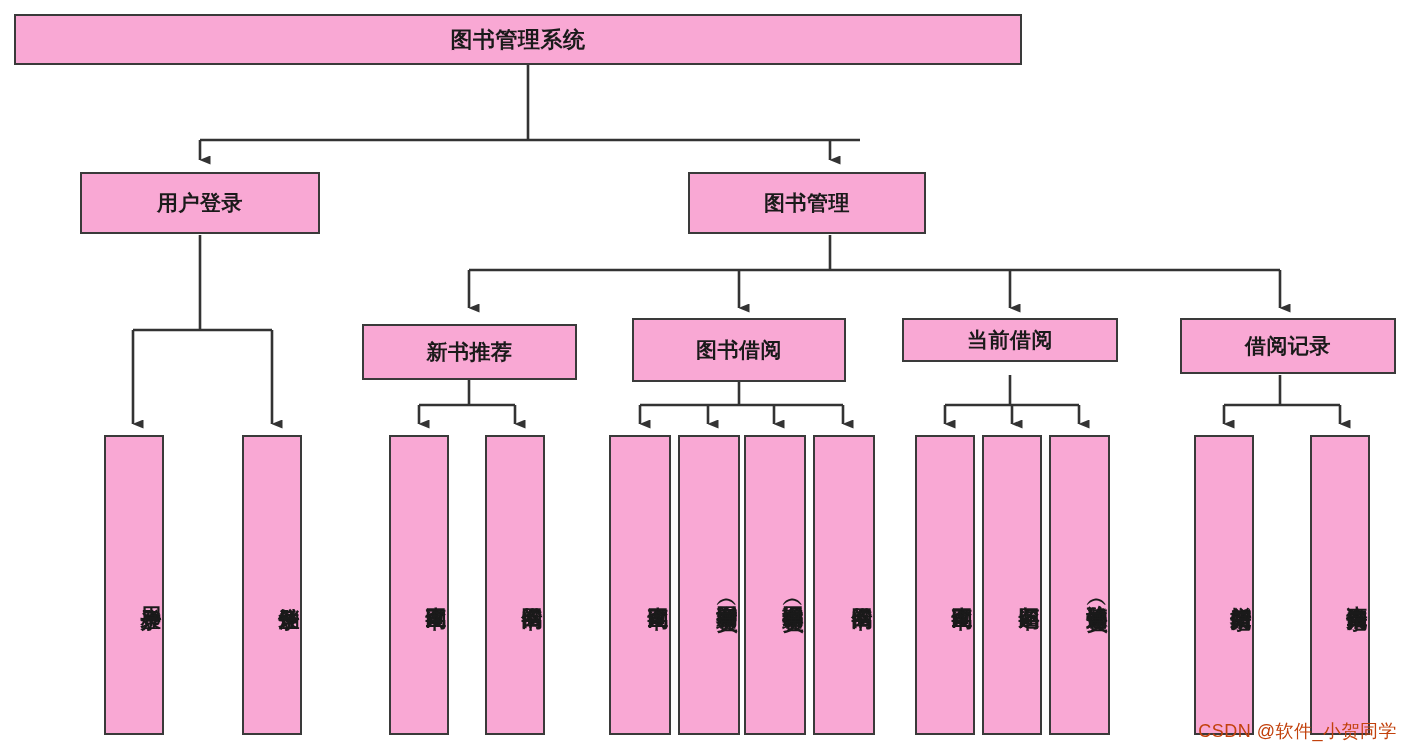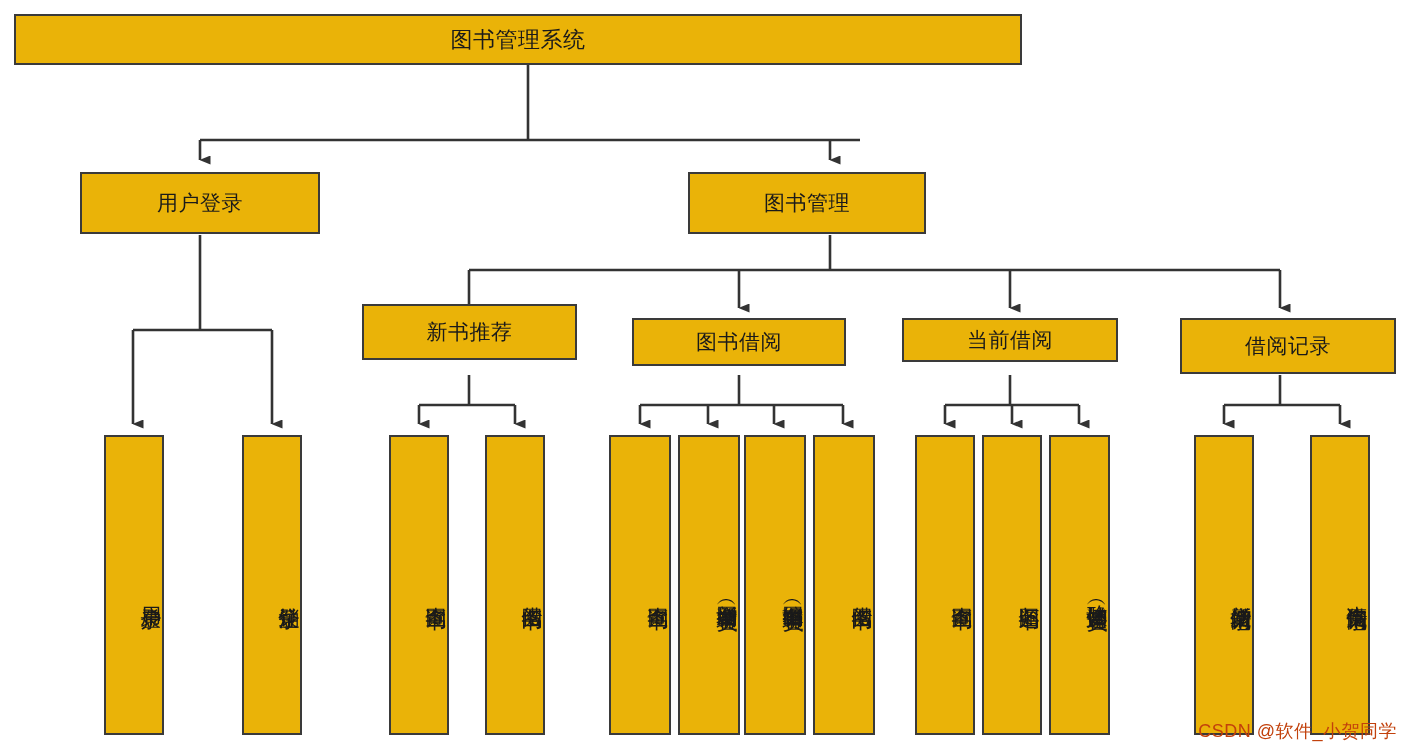--- a/index.html
+++ b/index.html
@@ -21,27 +21,28 @@
     position: absolute;
     left: 0;
     top: 0;
     width: 1405px;
     height: 747px;
     pointer-events: none;
   }
   .node {
     position: absolute;
     box-sizing: border-box;
-    background: #eab308;
+    background: #f9a8d4;
     border: 2.5px solid #3a3a3a;
     display: flex;
     align-items: center;
     justify-content: center;
     color: #1a1a1a;
     text-align: center;
+    font-weight: bold;
   }
   .node.h {
     font-size: 21px;
     letter-spacing: 0.5px;
   }
   .node.v {
     writing-mode: vertical-rl;
     text-orientation: upright;
     font-size: 21px;
     line-height: 1.08;
@@ -129,24 +130,24 @@
     <span>图书管理系统</span>
   </div>
 
   <div class="node h" style="left:80px; top:172px; width:240px; height:62px;">
     <span>用户登录</span>
   </div>
   <div class="node h" style="left:688px; top:172px; width:238px; height:62px;">
     <span>图书管理</span>
   </div>
 
-  <div class="node h" style="left:362px; top:304px; width:215px; height:56px;">
+  <div class="node h" style="left:362px; top:324px; width:215px; height:56px;">
     <span>新书推荐</span>
   </div>
-  <div class="node h" style="left:632px; top:318px; width:214px; height:48px;">
+  <div class="node h" style="left:632px; top:318px; width:214px; height:64px;">
     <span>图书借阅</span>
   </div>
   <div class="node h" style="left:902px; top:318px; width:216px; height:44px;">
     <span>当前借阅</span>
   </div>
   <div class="node h" style="left:1172px; top:318px; width:216px; height:56px;margin-left:8px;">
     <span>借阅记录</span>
   </div>
 
   <div class="node v" style="left:104px; top:435px; width:60px; height:300px;">

